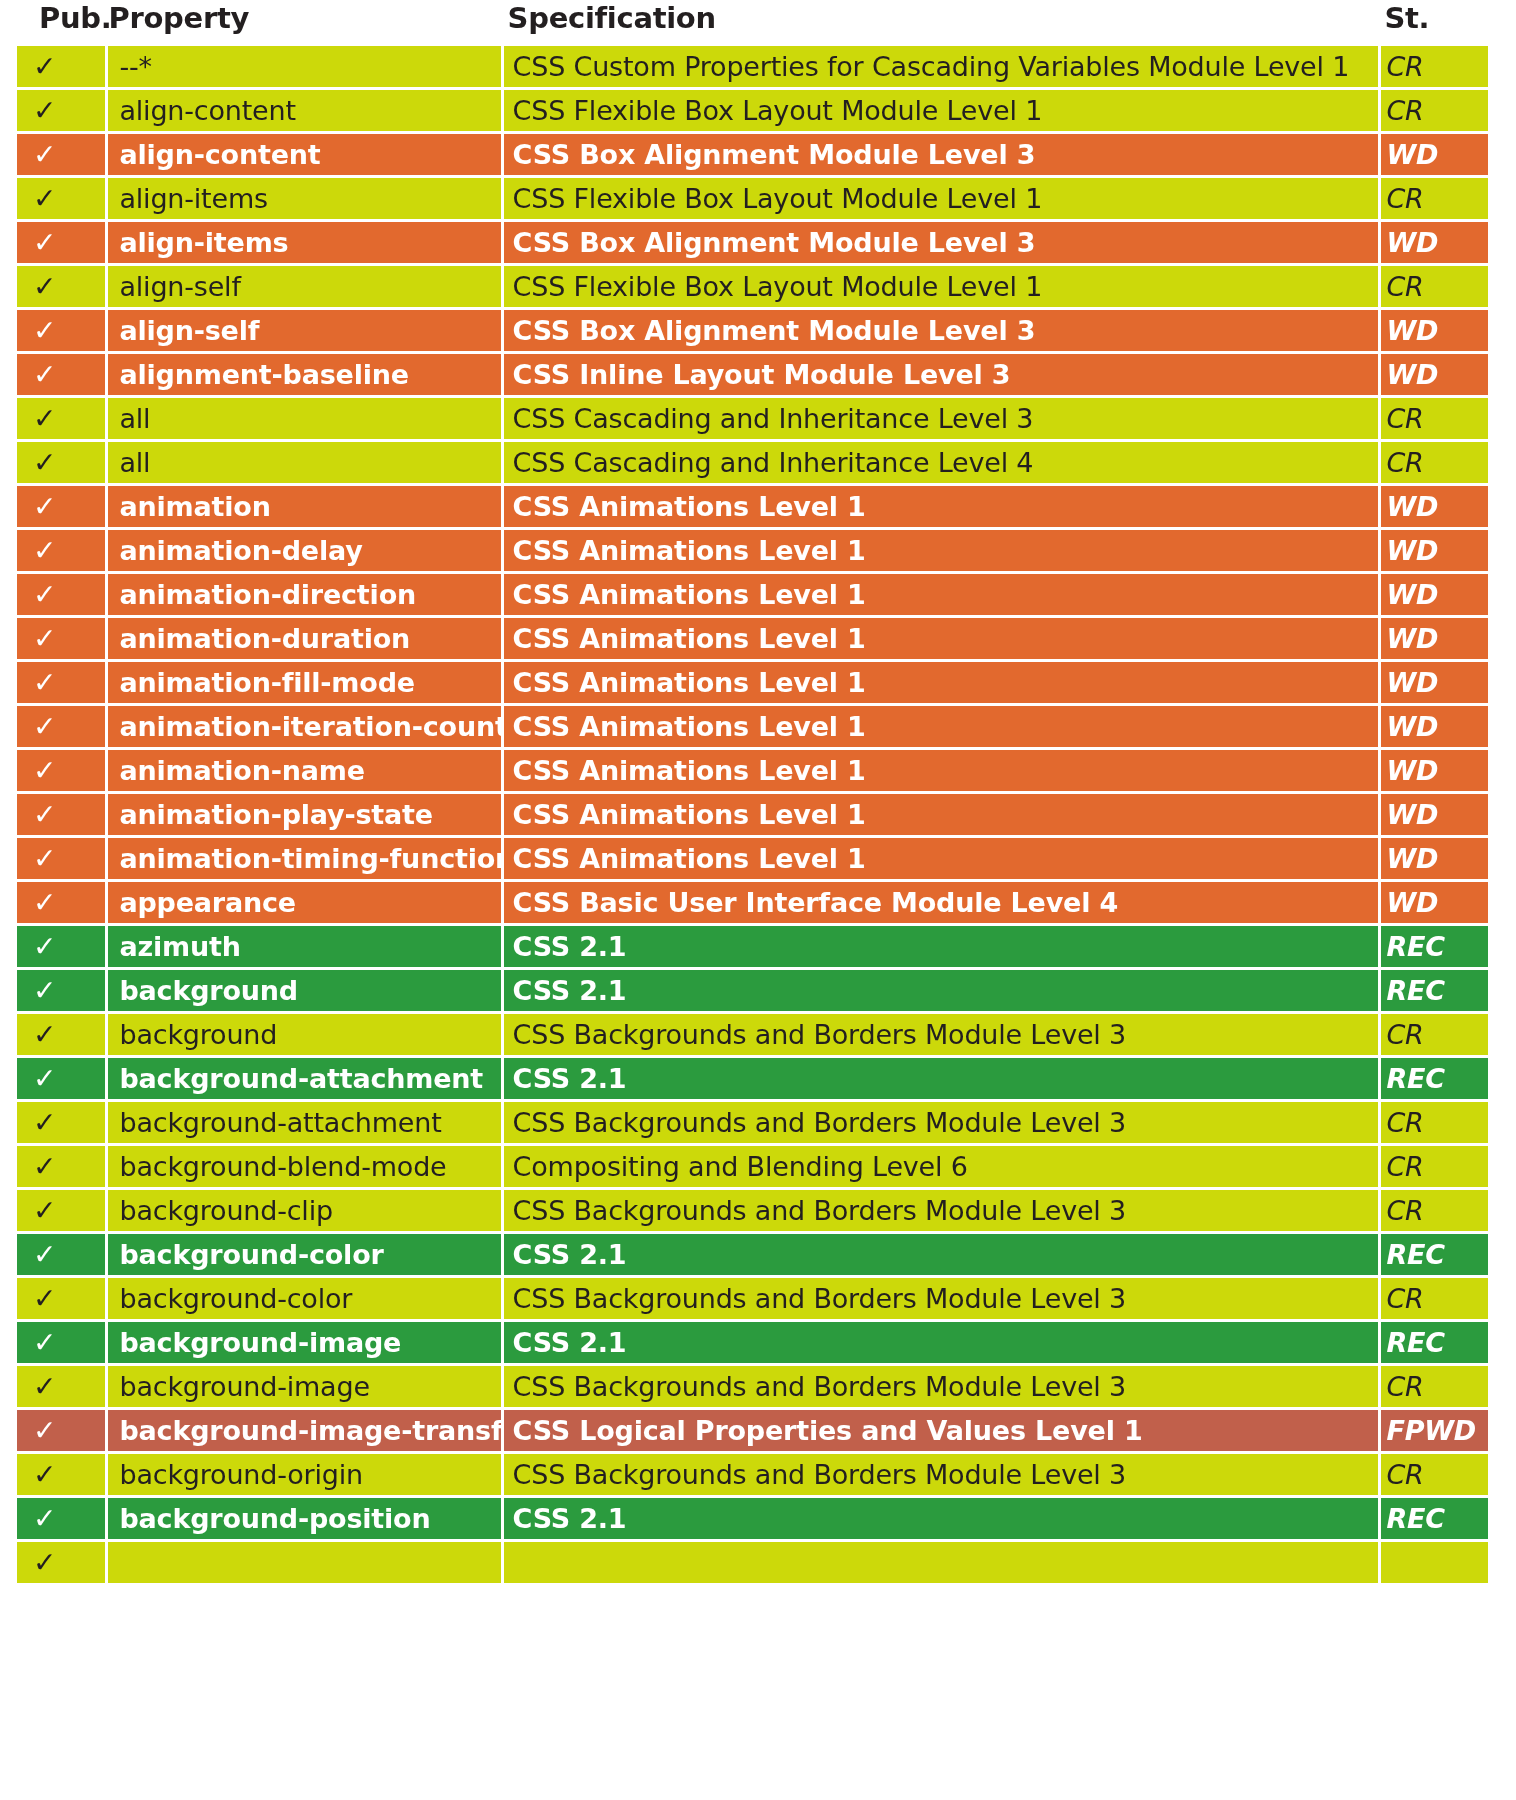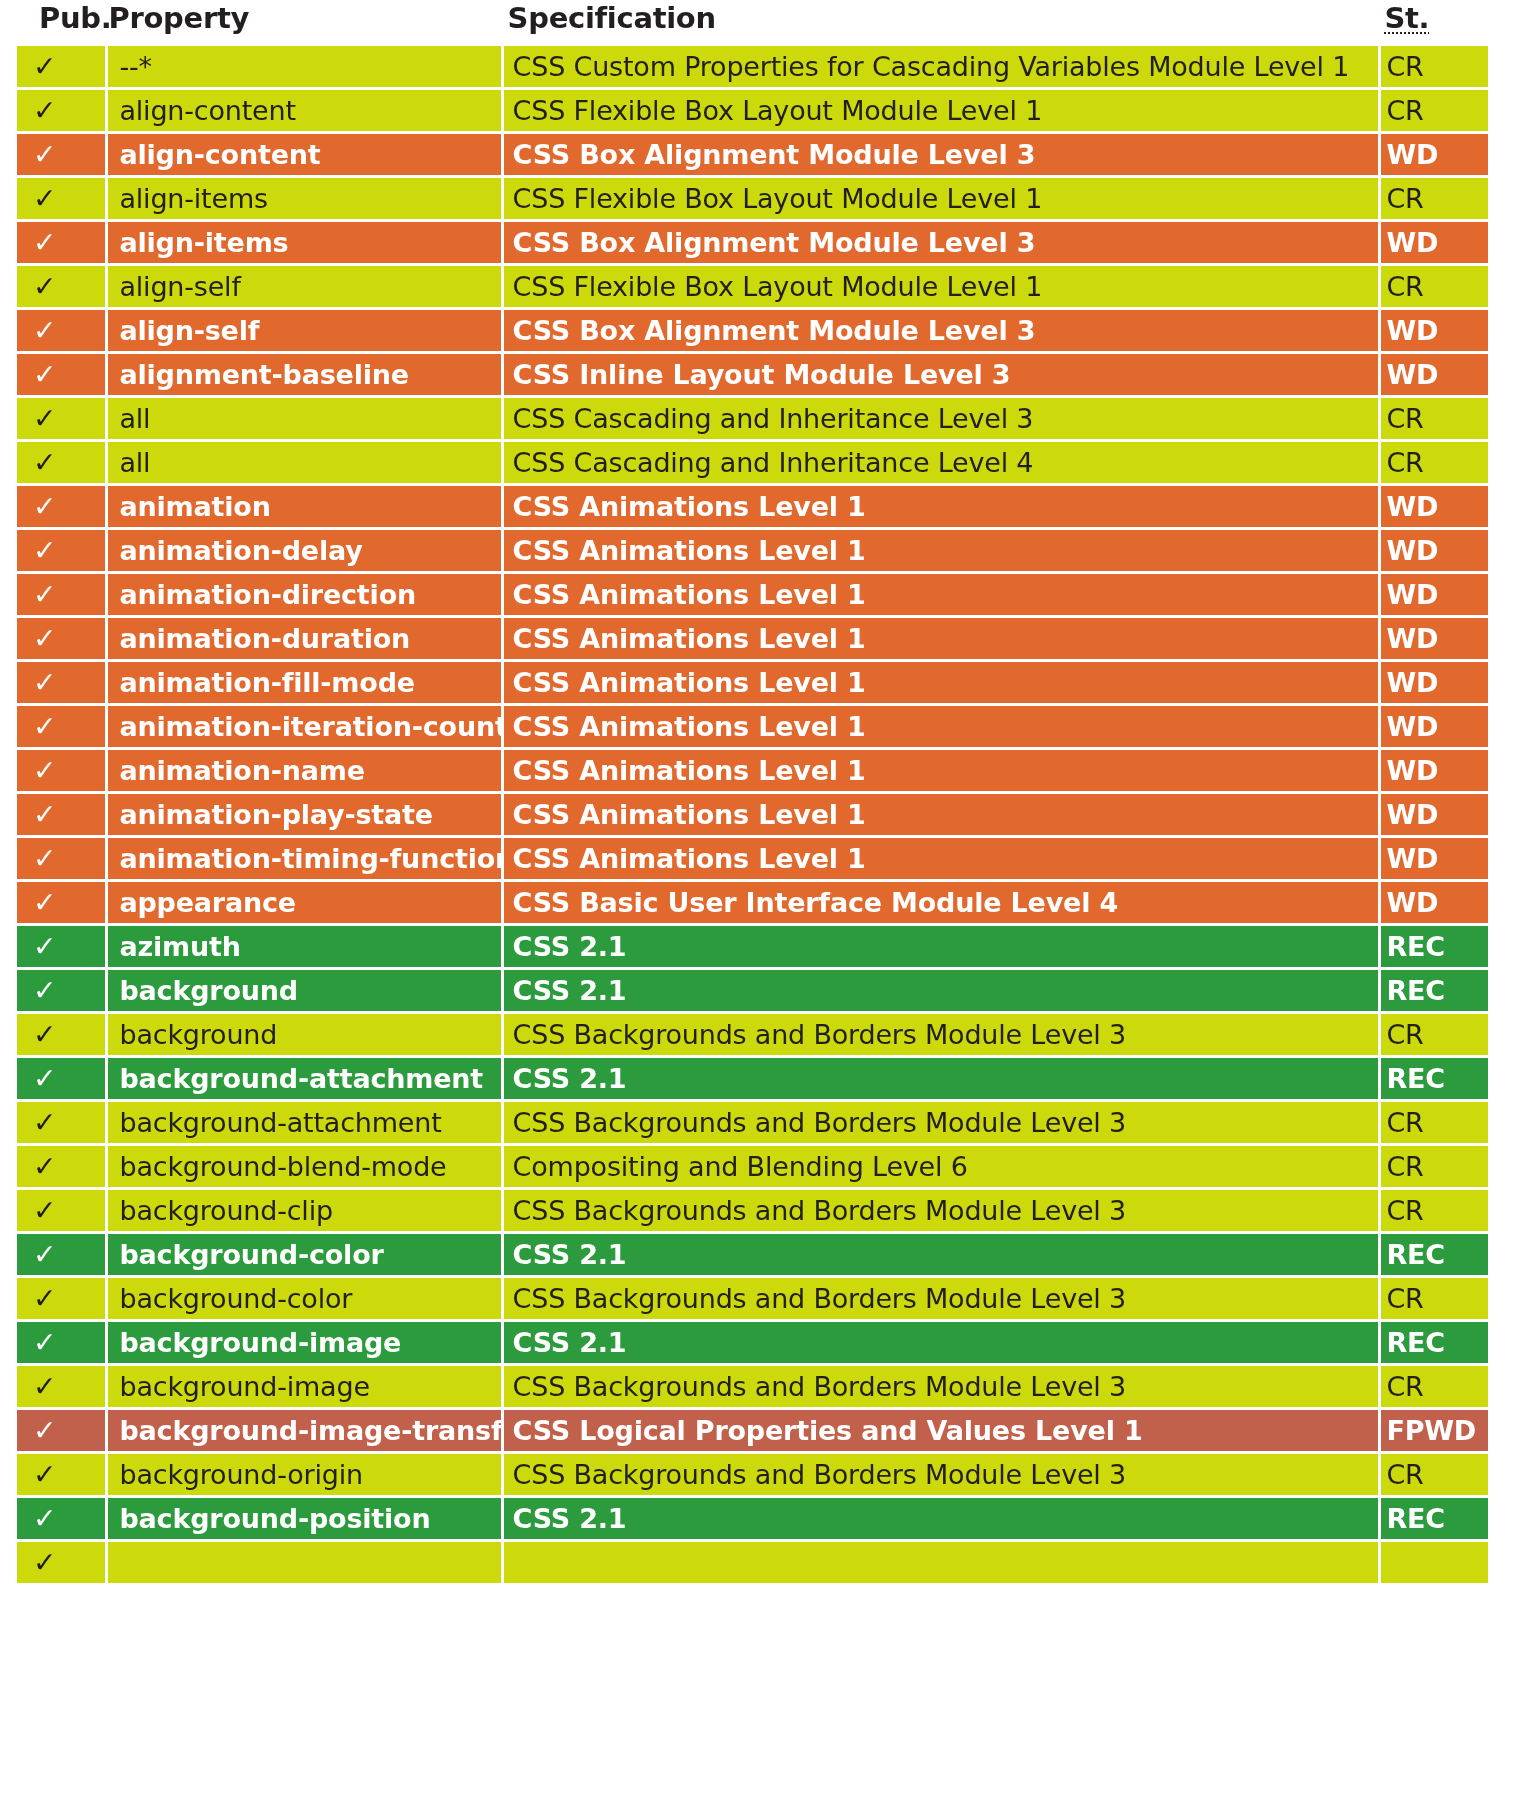--- a/index.html
+++ b/index.html
@@ -53,21 +53,20 @@
   }
   th.th-pub {
     text-decoration-style: dotted;
     text-decoration-thickness: 2px;
     text-underline-offset: 4px;
     padding-left: 22px;
   }
   th.th-prop { padding-left: 0px; }
   th.th-spec { padding-left: 4px; margin-top: 9px; }
   th.th-st {
-    text-decoration: underline;
     text-decoration-style: dotted;
     text-decoration-thickness: 2px;
     text-underline-offset: 4px;
     padding-left: 3px;
   }
 
   tbody td {
     height: 41px;
     font-size: 27px;
     line-height: 41px;
@@ -78,21 +77,21 @@
     letter-spacing: -0.2px;
   }
 
   td.cell-pub {
     text-align: left;
     padding-left: 16px;
     font-size: 28px;
   }
   td.cell-prop { padding-left: 11px; }
   td.cell-spec { padding-left: 9px; }
-  td.cell-st   { padding-left: 5px; }
+  td.cell-st   { padding-left: 5px; font-style: italic; }
 
   
   tr.st-CR   td { background: #ccd90a; color: #231f20; }
   tr.st-WD   td { background: #e2692e; color: #ffffff; }
   tr.st-REC  td { background: #2b9b3e; color: #ffffff; }
   tr.st-FPWD td { background: #c1604b; color: #ffffff; }
 
   tr.st-WD td.cell-prop,
   tr.st-REC td.cell-prop,
   tr.st-FPWD td.cell-prop,

